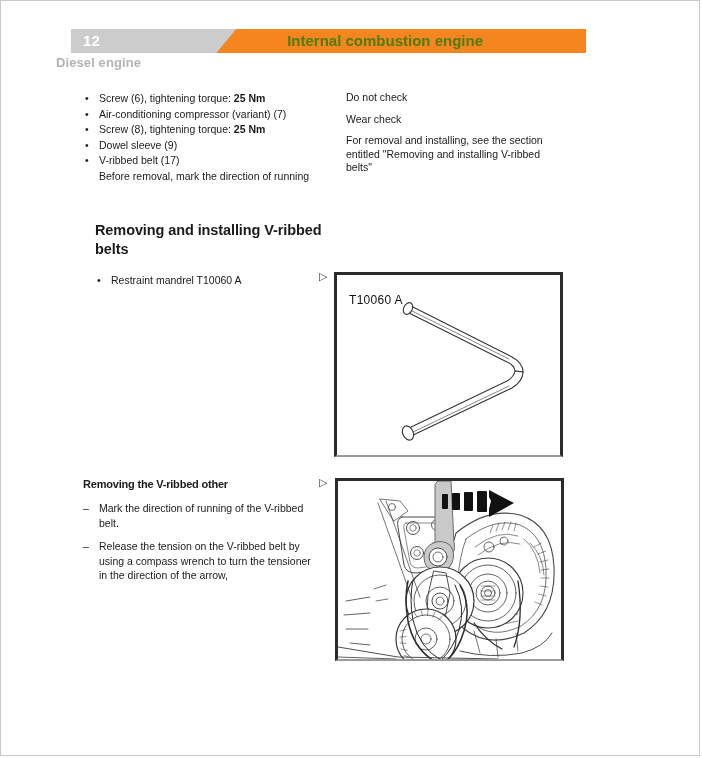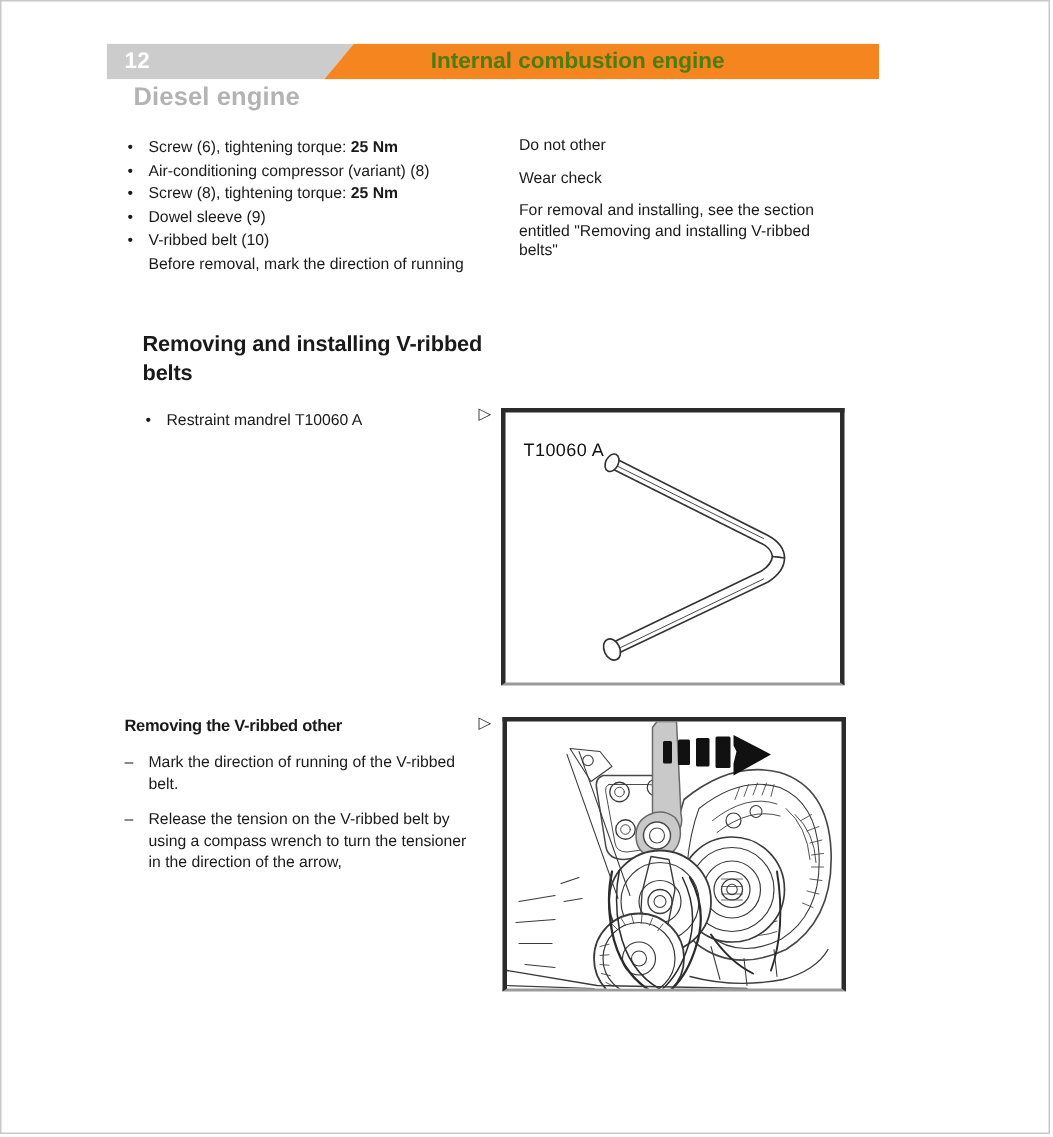--- a/index.html
+++ b/index.html
@@ -63,23 +63,23 @@
     position: absolute;
     right: 12px;
     top: 3px;
     font-size: 15px;
     font-weight: bold;
     color: #4d7c0f;
     white-space: nowrap;
   }
   .header-subtitle {
     position: absolute;
-    left: 88px;
+    left: 55px;
     top: 54px;
-    font-size: 17px;
+    font-size: 13px;
     font-weight: bold;
     color: #b3b3b3;
     letter-spacing: 0.1px;
   }
 
   
   .col-left {
     position: absolute;
     left: 82px;
     width: 238px;
@@ -197,40 +197,40 @@
   <div class="header-subtitle">Diesel engine</div>
 
   <div class="col-left" style="top:90px;">
     <ul class="bullet-list">
       <li>
         <span class="dot">•</span>
         <span>Screw (6), tightening torque: </span><span class="nb">25 Nm</span>
       </li>
       <li>
         <span class="dot">•</span>
-        <span>Air-conditioning compressor (variant) (8)</span><span class="nb"></span>
+        <span>Air-conditioning compressor (variant) (7)</span><span class="nb"></span>
       </li>
       <li>
         <span class="dot">•</span>
         <span>Screw (8), tightening torque: </span><span class="nb">25 Nm</span>
       </li>
       <li>
         <span class="dot">•</span>
         <span>Dowel sleeve (9)</span><span class="nb"></span>
       </li>
       <li>
         <span class="dot">•</span>
-        <span>V-ribbed belt (10)</span><span class="nb"></span>
+        <span>V-ribbed belt (17)</span><span class="nb"></span>
       </li>
     </ul>
     <div class="sub-note">Before removal, mark the direction of running</div>
   </div>
 
   <div class="col-right" style="top:90px;">
-    <p class="plain-para">Do not other</p>
+    <p class="plain-para">Do not check</p>
     <p class="plain-para">Wear check</p>
     <p class="plain-para">For removal and installing, see the section entitled "Removing and installing V-ribbed belts"</p>
   </div>
 
   <div class="col-left" style="top:220px;margin-left:12px;">
     <div class="h1">Removing and installing V-ribbed belts</div>
     <ul class="bullet-list">
       <li>
         <span class="dot">•</span>
         <span>Restraint mandrel T10060 A</span>

